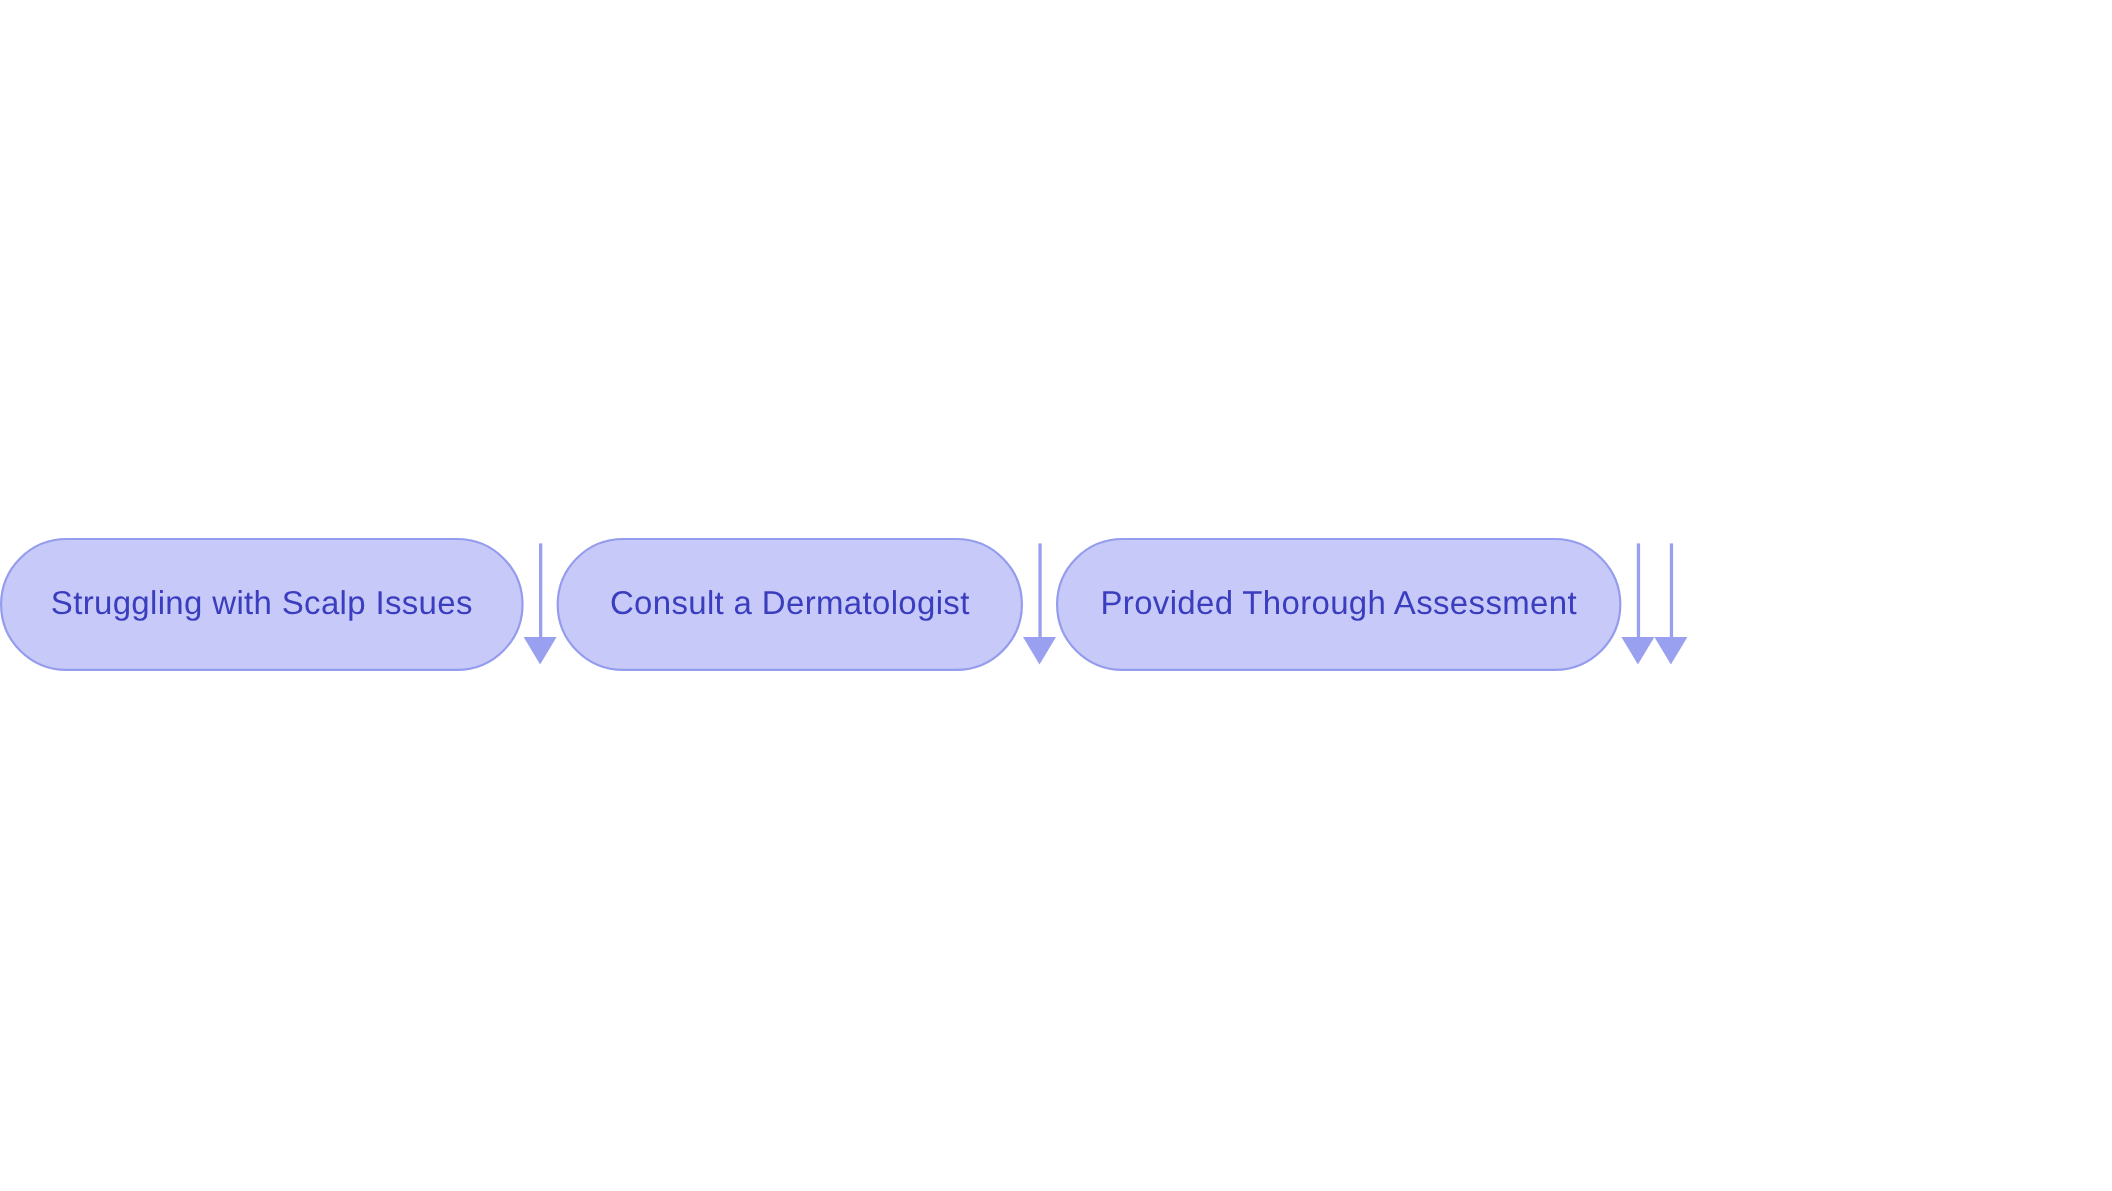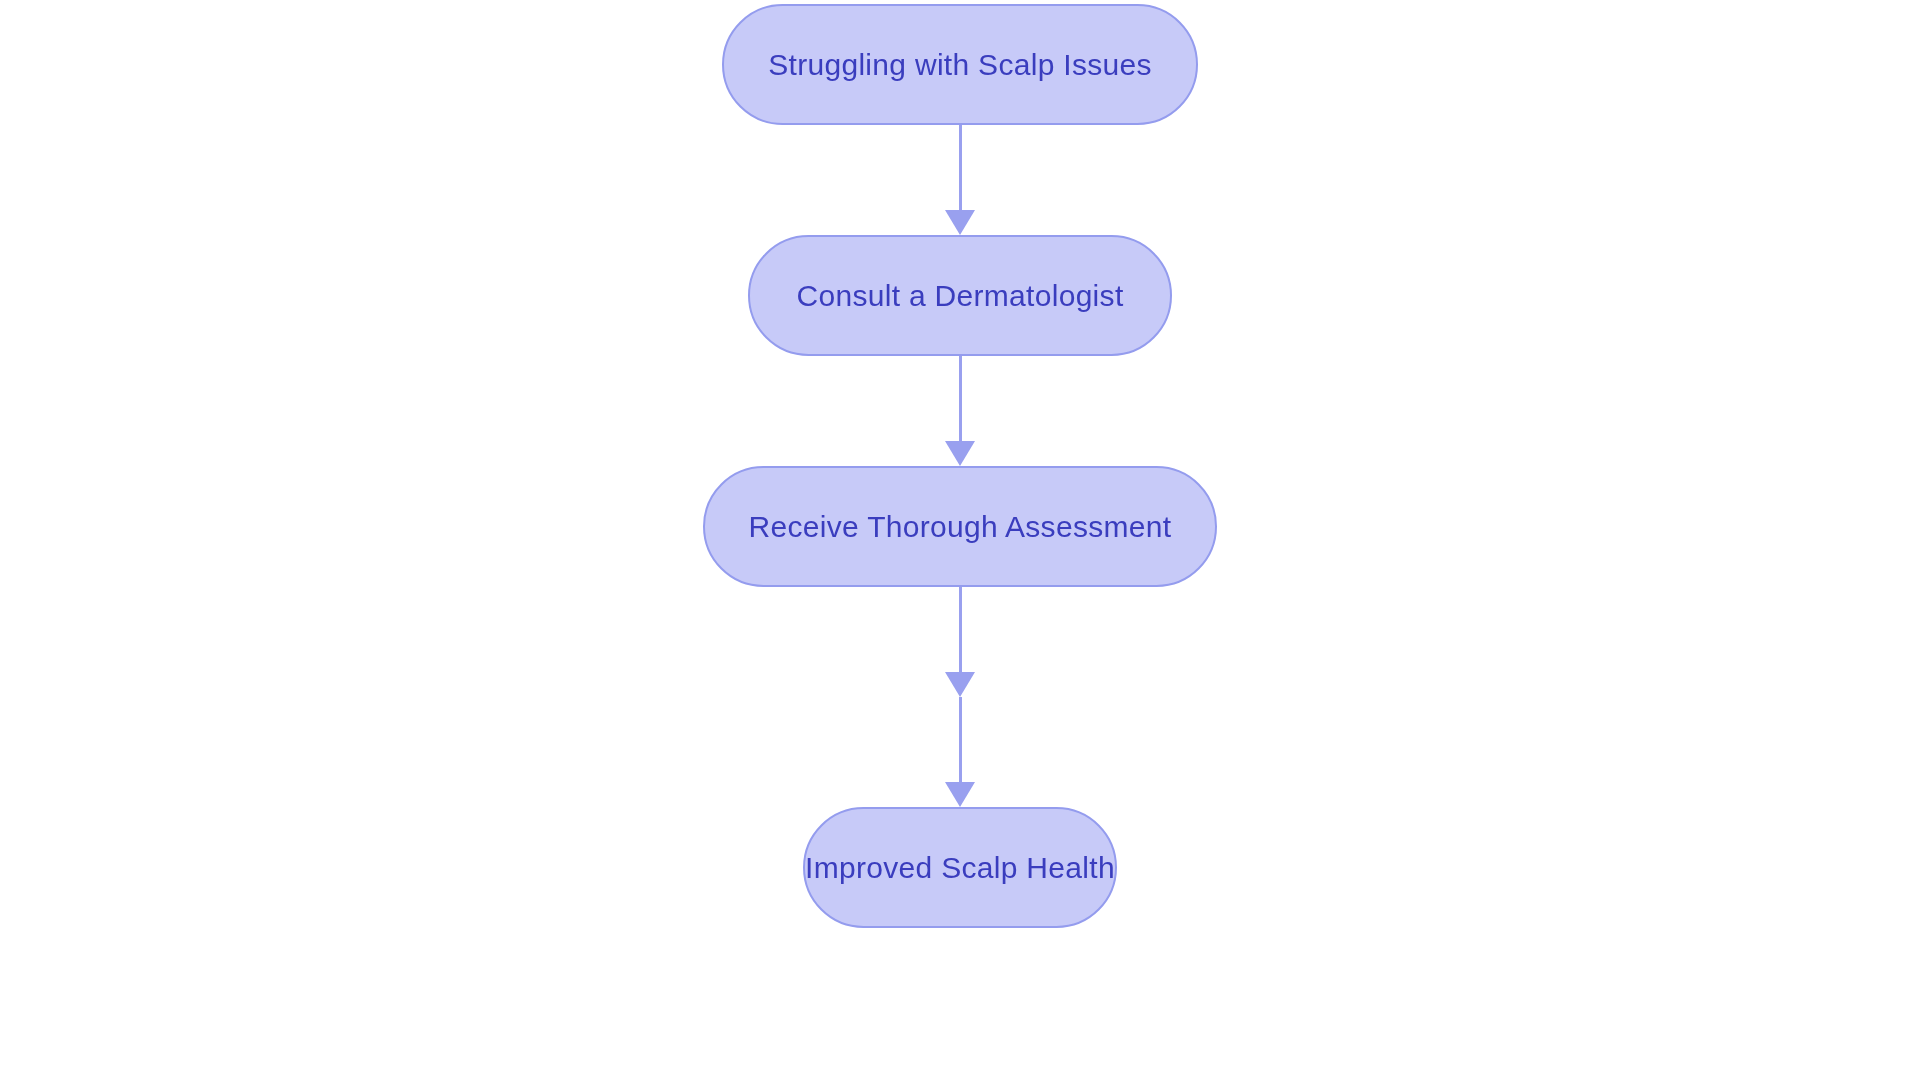--- a/index.html
+++ b/index.html
@@ -13,23 +13,23 @@
   html, body {
     width: 1920px;
     height: 1083px;
     background: var(--bg);
     overflow: hidden;
     font-family: "Liberation Sans", sans-serif;
   }
   .canvas {
     width: 1920px;
     height: 1083px;
-    padding-top: 4px;
+    padding-top: 15px;
     display: flex;
-    flex-direction: column;
+    flex-direction: row;
     align-items: center;
   }
   .node {
     height: 121px;
     border-radius: 60.5px;
     background: var(--node-fill);
     border: 2px solid var(--node-border);
     display: flex;
     align-items: center;
     justify-content: center;
@@ -88,31 +88,28 @@
   <div class="node">
     <span class="node-label">Consult a Dermatologist</span>
   </div>
 
   <div class="arrow">
     <div class="arrow-line"></div>
     <div class="arrow-head"></div>
   </div>
 
   <div class="node">
-    <span class="node-label">Receive Thorough Assessment</span>
+    <span class="node-label">Provided Thorough Assessment</span>
   </div>
 
   <div class="arrow">
     <div class="arrow-line"></div>
     <div class="arrow-head"></div>
   </div>
 
 
   <div class="arrow">
     <div class="arrow-line"></div>
     <div class="arrow-head"></div>
   </div>
 
-  <div class="node">
-    <span class="node-label">Improved Scalp Health</span>
-  </div>
 
 </div>
 
 </body></html>

